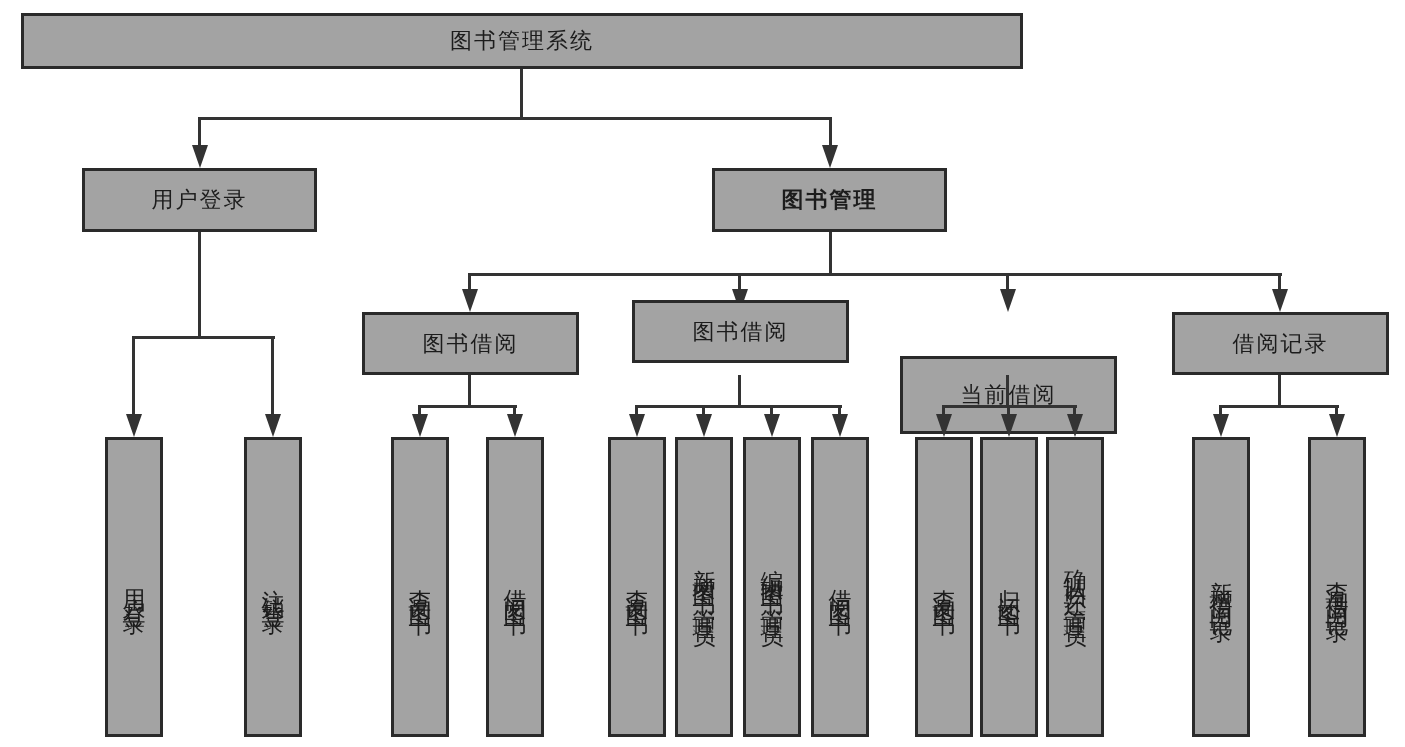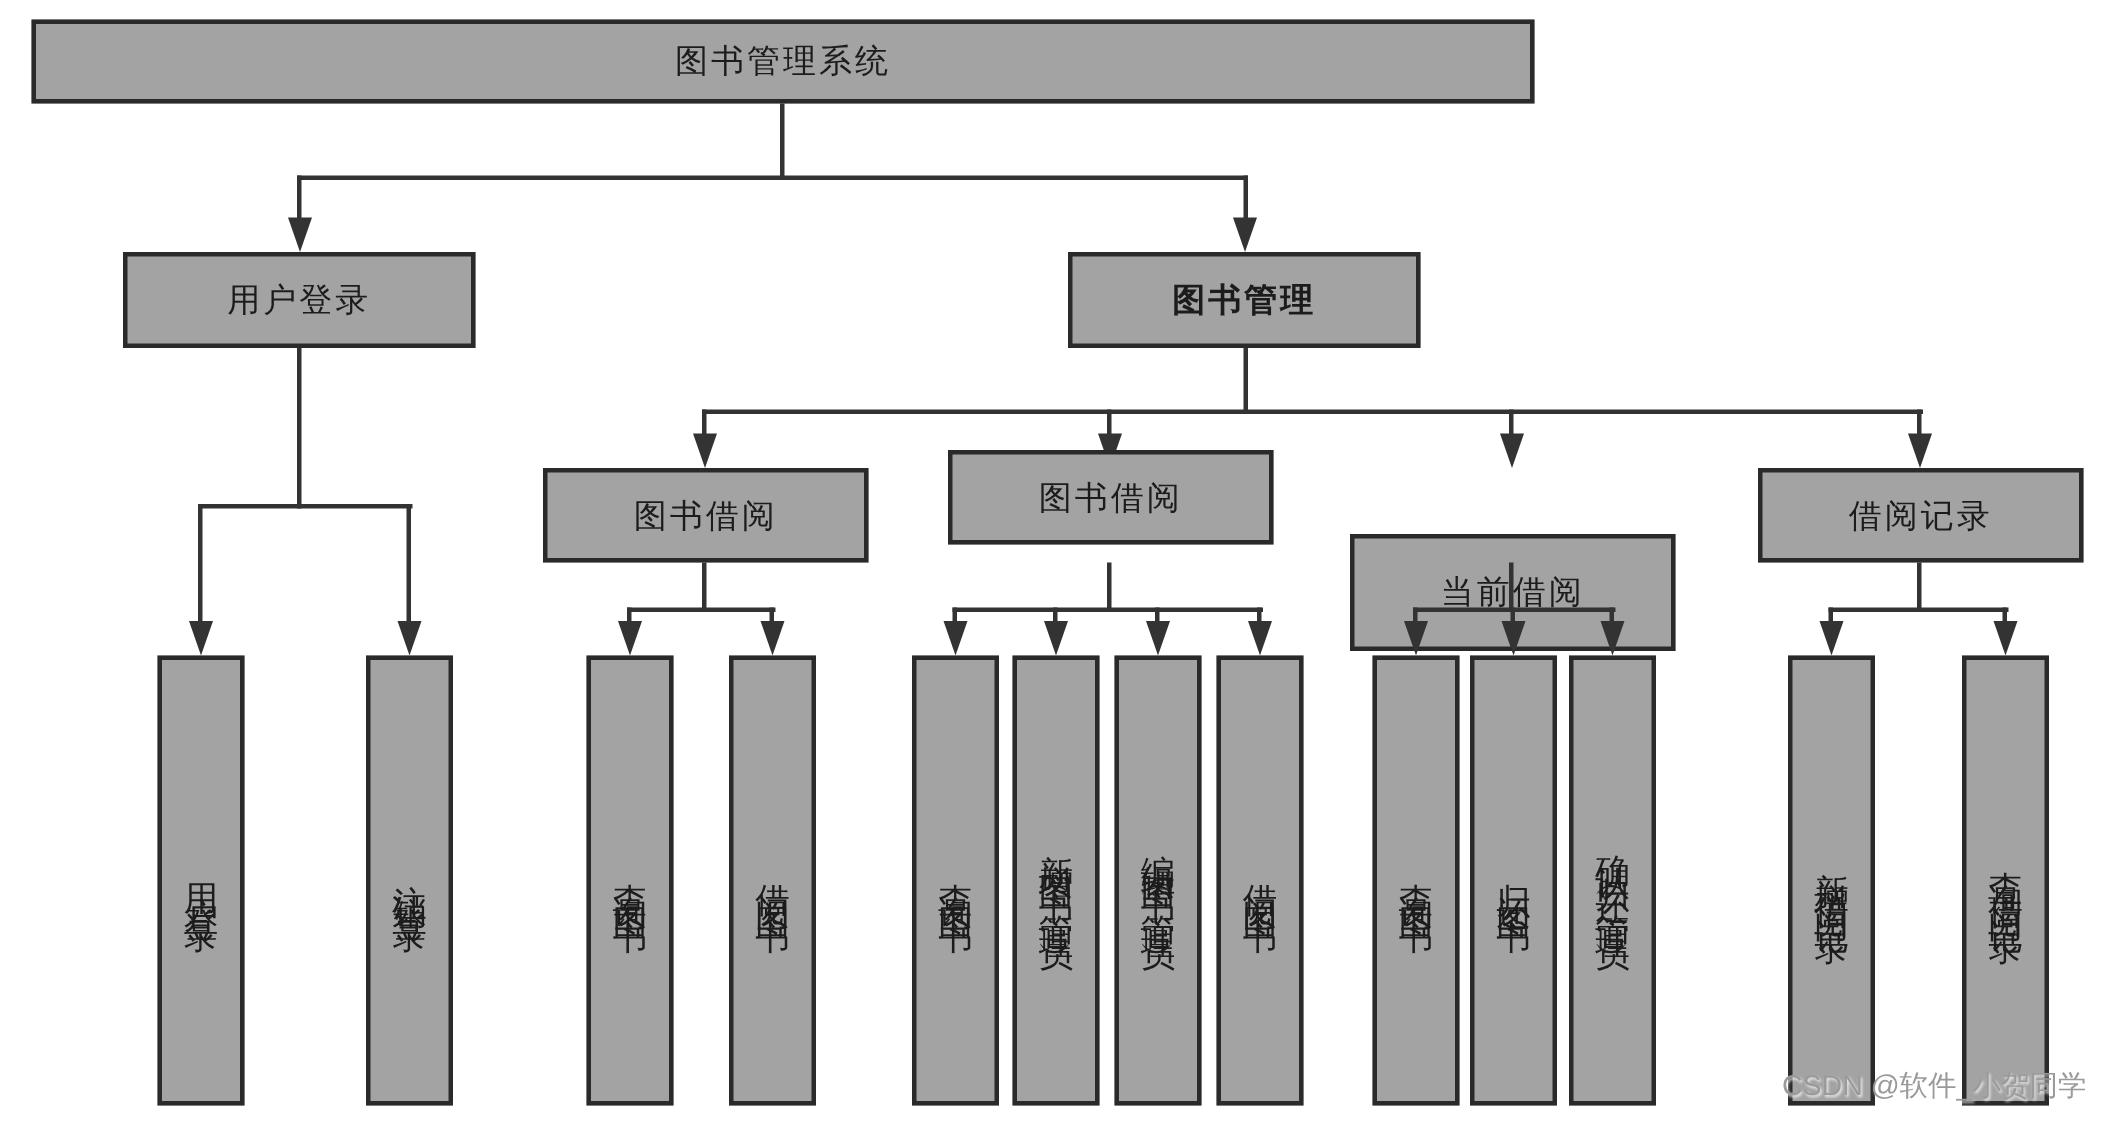--- a/index.html
+++ b/index.html
@@ -154,15 +154,14 @@
     <span class="vtext">确认归还（管理员）</span>
   </div>
 
   <div class="box" style="left:1192px;top:437px;width:58px;height:300px;">
     <span class="vtext">新增借阅记录</span>
   </div>
   <div class="box" style="left:1308px;top:437px;width:58px;height:300px;">
     <span class="vtext">查询借阅记录</span>
   </div>
 
-  <div class="watermark">CSDN @软件_小贺同学</div>
 
 </div>
 
 </body></html>

